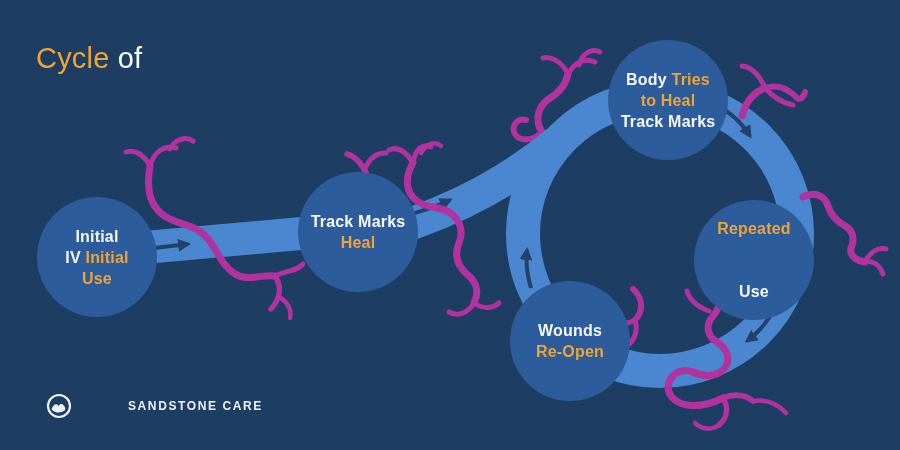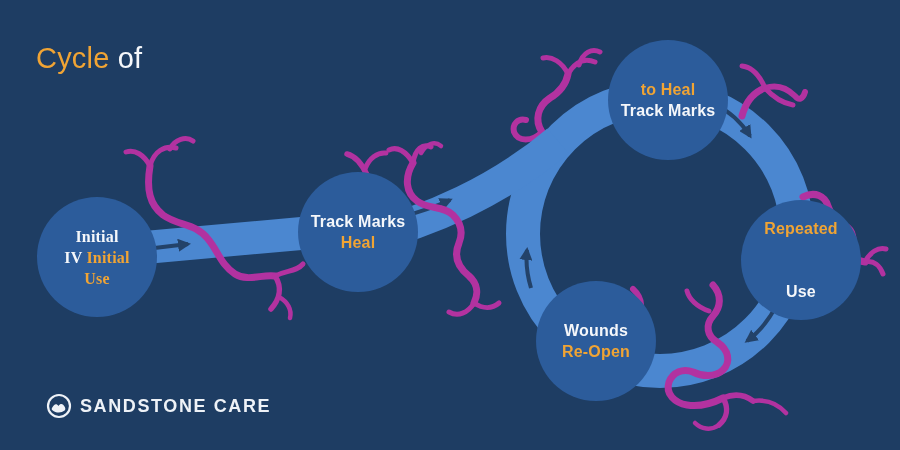--- a/index.html
+++ b/index.html
@@ -21,21 +21,21 @@
     background:#2c5c9b;
     display:flex;flex-direction:column;align-items:center;justify-content:center;
     text-align:center;font-size:16px;line-height:21px;font-weight:600;
     color:#f5f7fa;letter-spacing:.2px;
   }
   .logo{
     position:absolute;left:46px;top:393px;z-index:4;
     display:flex;align-items:center;gap:8px;color:#eef2f7;
   }
   .logo-text{
-    font-size:18px;font-weight:700;letter-spacing:1.6px;
+    font-size:12px;font-weight:700;letter-spacing:1.6px;margin-left:48px;
   }
 </style>
 </head>
 <body>
 
 <div class="stage">
 
   <svg class="scene" width="900" height="450" viewBox="0 0 900 450">
     <defs>
       <marker id="ah" markerUnits="userSpaceOnUse" markerWidth="14" markerHeight="13" refX="10" refY="6.5" orient="auto">
@@ -103,42 +103,43 @@
       <path stroke-width="5.5" d="M723,398 C729,408 727,418 719,425"></path>
       <path stroke-width="4.5" d="M719,425 C711,431 701,429 695,423"></path>
       <path stroke-width="4.5" d="M753,401 C768,399 779,405 786,413"></path>
     </g>
   </svg>
 
   <div class="title">
     <div><span class="orange">Cycle</span><span class="white"> of</span></div>
   </div>
 
-  <div class="node" style="left:37px;top:197px;font-family:Liberation Serif, serif;">
+  <div class="node" style="left:37px;top:197px;">
     <div><span class="white">Initial</span></div>
     <div><span class="white">IV </span><span class="orange">Initial</span></div>
     <div><span class="orange">Use</span></div>
   </div>
 
   <div class="node" style="left:298px;top:172px;">
     <div><span class="white">Track Marks</span></div>
     <div><span class="orange">Heal</span></div>
   </div>
 
   <div class="node" style="left:608px;top:40px;">
+    <div><span class="white">Body </span><span class="orange">Tries</span></div>
     <div><span class="orange">to Heal</span></div>
     <div><span class="white">Track Marks</span></div>
   </div>
 
-  <div class="node" style="left:741px;top:200px;gap:42px;">
+  <div class="node" style="left:694px;top:200px;gap:42px;">
     <div><span class="orange">Repeated</span></div>
     <div><span class="white">Use</span></div>
   </div>
 
-  <div class="node" style="left:536px;top:281px;">
+  <div class="node" style="left:510px;top:281px;">
     <div><span class="white">Wounds</span></div>
     <div><span class="orange">Re-Open</span></div>
   </div>
 
   <div class="logo">
     <svg width="26" height="26" viewBox="0 0 26 26">
       <circle cx="13" cy="13" r="11" fill="none" stroke="#eef2f7" stroke-width="2.2"></circle>
       <path d="M6,15 C8,11 10.5,10 12.5,13 C14.5,10 17,10.5 18.8,14 C19.6,15.6 19.4,16.8 18.6,17.6 C15.2,20.4 9.6,20.2 6.4,17.2 C5.6,16.5 5.6,15.8 6,15 Z" fill="#eef2f7"></path>
     </svg>
     <span class="logo-text">SANDSTONE CARE</span>

